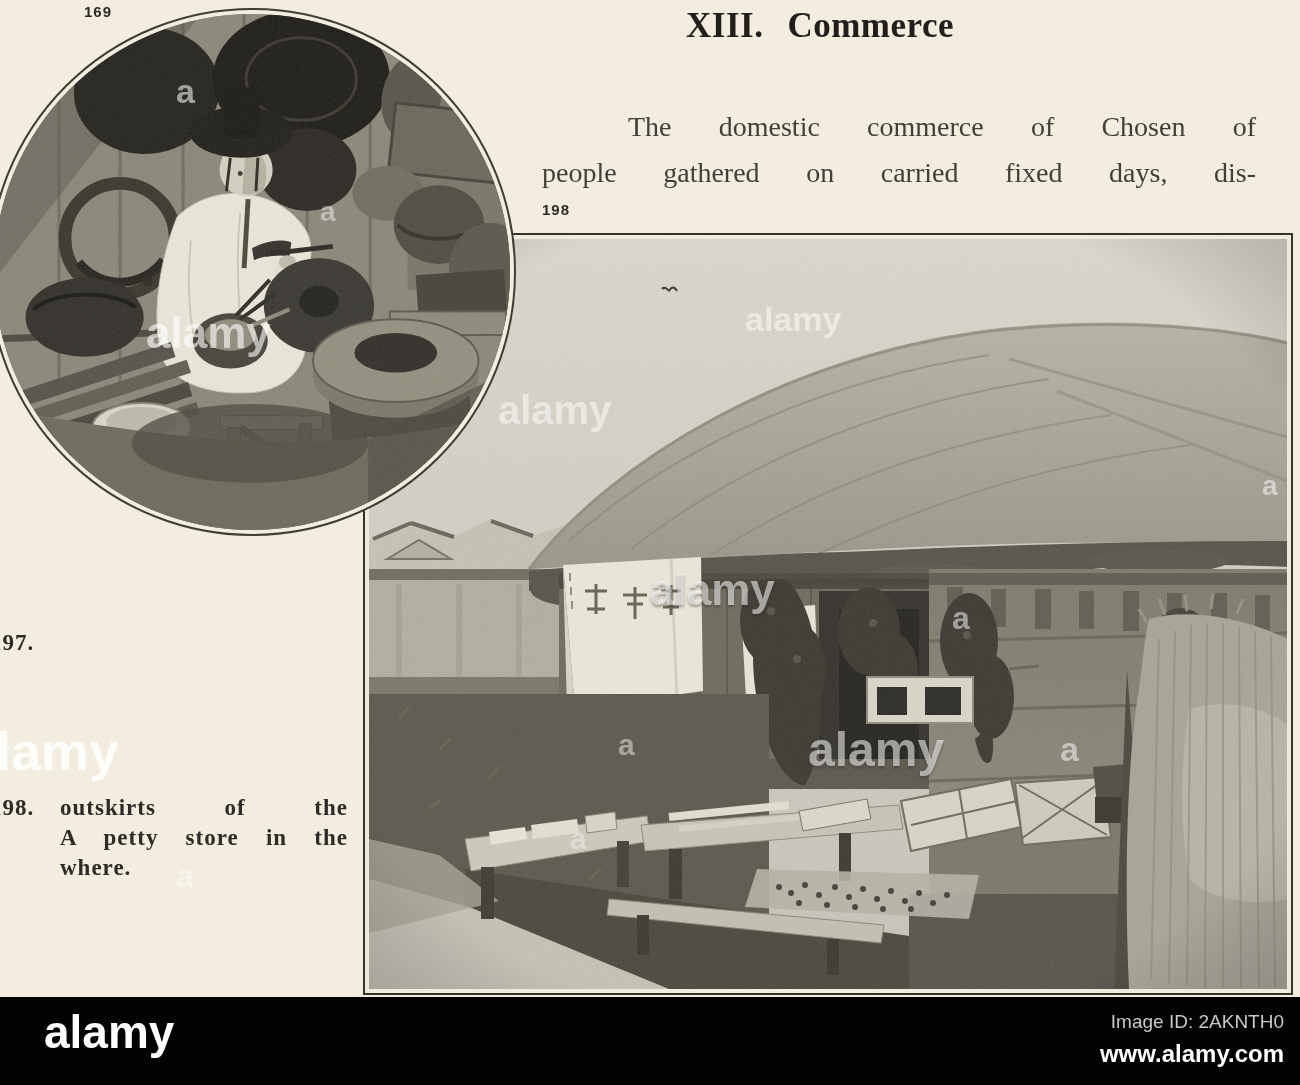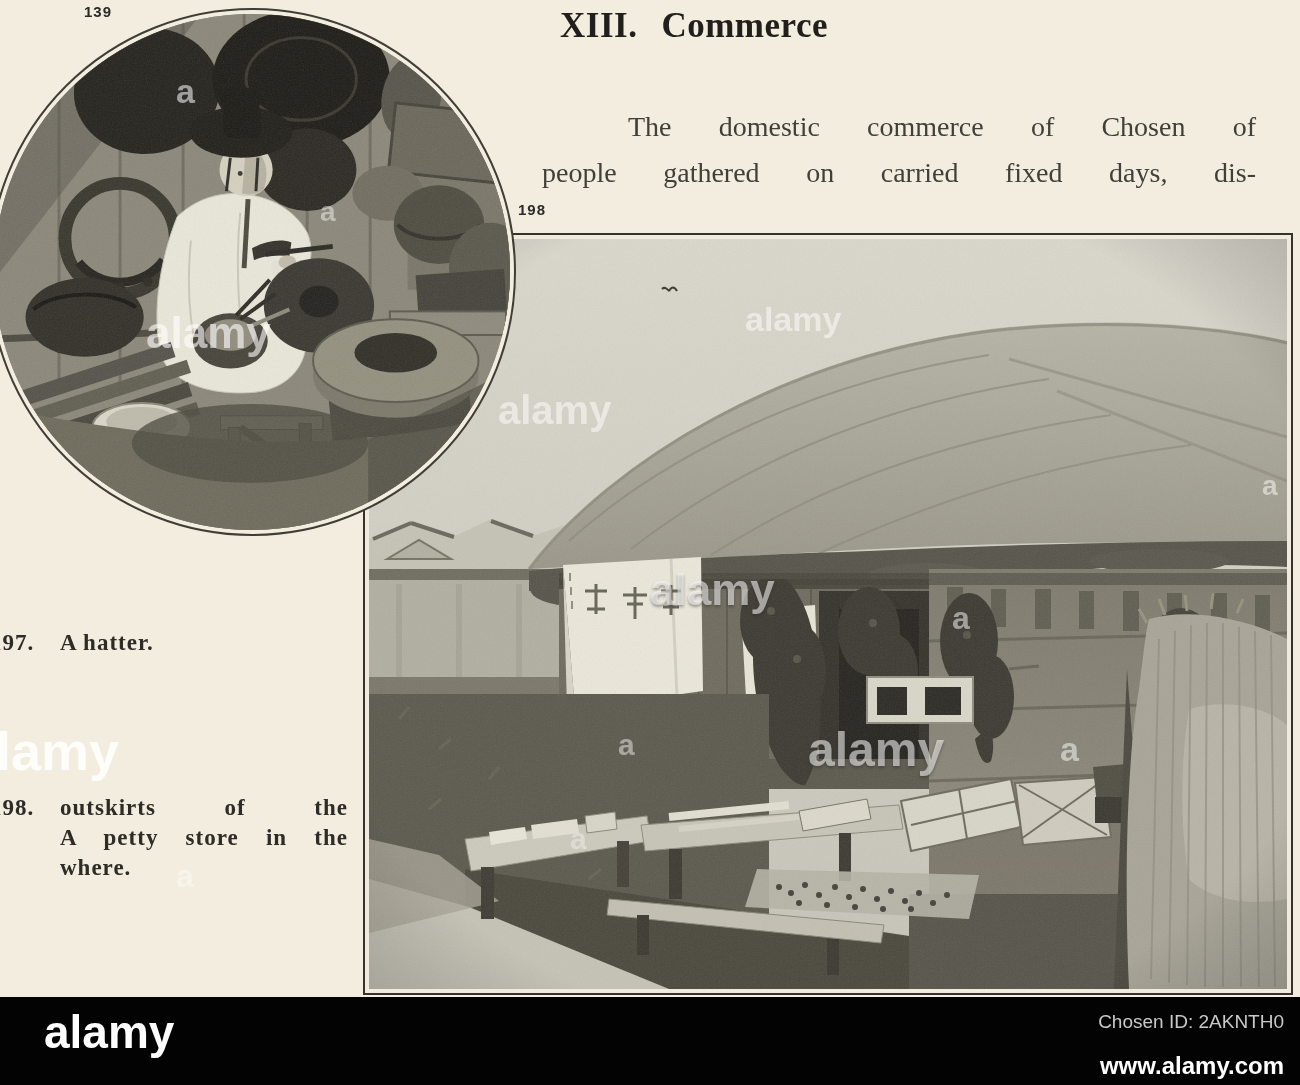--- a/index.html
+++ b/index.html
@@ -21,21 +21,21 @@
     padding:4px;background:#f2edde;
   }
   #fig197-inner{width:100%;height:100%;border-radius:50%;overflow:hidden;background:#8b8779;}
   svg{display:block;}
   
   .fig-label{
     position:absolute;font-family:"Liberation Sans",sans-serif;font-weight:bold;
     font-size:15px;color:#2b2a26;letter-spacing:1px;z-index:6;
   }
   #heading{
-    position:absolute;left:560px;top:6px;width:520px;text-align:left;
+    position:absolute;left:560px;top:6px;width:520px;text-align:center;
     font-weight:bold;font-size:35px;color:#201f1b;letter-spacing:.5px;z-index:3;
   }
   #heading .hnum{margin-right:24px;}
   #bodytext{
     position:absolute;left:542px;top:72px;width:714px;z-index:3;
     font-size:28px;line-height:46px;color:#413f39;
   }
   #bodytext .bl{text-align:justify;text-align-last:justify;}
   #bodytext .bl.first{padding-left:86px;margin-top:32px;}
   .caption{
@@ -56,21 +56,21 @@
   #footer{
     position:absolute;left:0;top:997px;width:1300px;height:88px;background:#030303;z-index:10;
     font-family:"Liberation Sans",sans-serif;
   }
   #footer-logo{
     position:absolute;left:44px;top:12px;font-size:46px;font-weight:bold;
     color:#fdfdfd;letter-spacing:0px;line-height:1;
   }
   #footer-right{position:absolute;right:16px;top:14px;text-align:right;}
   #footer-id{font-size:19px;color:#c9c9c9;}
-  #footer-url{font-size:24px;font-weight:bold;color:#ffffff;margin-top:19px;}
+  #footer-url{font-size:24px;font-weight:bold;color:#ffffff;margin-top:7px;}
 </style>
 </head>
 <body>
 
 <div id="stage">
 
   <div class="photo-frame" id="fig198-frame">
     <div class="ph">
       <svg viewBox="0 0 918 750" width="918" height="750" preserveAspectRatio="none">
         <defs>
@@ -385,35 +385,34 @@
         <path d="M0,400 C120,420 240,442 360,432 C440,426 500,412 524,402 L524,524 L0,524 Z" fill="#6e6a5b"></path>
         <ellipse cx="260" cy="436" rx="120" ry="40" fill="#4e4b40" opacity="0.8"></ellipse>
         <path d="M380,432 L524,362 L524,524 L380,524 Z" fill="#4a473d" opacity="0.6"></path>
 
         <rect width="524" height="524" fill="url(#cvig)"></rect>
         <rect width="524" height="524" filter="url(#cgrain)" opacity="0.14"></rect>
       </svg>
     </div>
   </div>
 
-  <div class="fig-label" style="left:84px;top:3px;">139</div>
-  <div class="fig-label" style="left:518px;top:201px;">198</div>
+  <div class="fig-label" style="left:84px;top:3px;">169</div>
+  <div class="fig-label" style="left:542px;top:201px;">198</div>
 
   <div id="heading">
     <span class="hnum">XIII.</span><span>Commerce</span>
   </div>
 
   <div id="bodytext">
     <div class="bl first">The domestic commerce of Chosen of</div>
     <div class="bl">people gathered on carried fixed days, dis-</div>
   </div>
 
   <div class="caption" id="cap197">
     <span class="cnum">197.</span>
-    <span class="ctext">A hatter.</span>
   </div>
 
   <div class="caption" id="cap198">
     <span class="cnum">198.</span>
     <span class="ctext">
       <div class="jl">outskirts of the</div>
       <div class="jl">A petty store in the</div>
       <div>where.</div>
     </span>
   </div>
@@ -431,18 +430,18 @@
   <span class="wm" style="left:1262px;top:470px;font-size:28px;color:rgba(255,255,255,0.5);">a</span>
   <span class="wm" style="left:570px;top:822px;font-size:30px;color:rgba(255,255,255,0.35);">a</span>
 
   <span class="wm" style="left:146px;top:308px;font-size:44px;color:rgba(255,255,255,0.6);">alamy</span>
   <span class="wm" style="left:176px;top:72px;font-size:34px;color:rgba(255,255,255,0.55);">a</span>
   <span class="wm" style="left:320px;top:196px;font-size:28px;color:rgba(255,255,255,0.45);">a</span>
 
   <div id="footer">
     <div id="footer-logo">alamy</div>
     <div id="footer-right">
-      <div id="footer-id">Chosen ID: 2AKNTH0</div>
+      <div id="footer-id">Image ID: 2AKNTH0</div>
       <div id="footer-url">www.alamy.com</div>
     </div>
   </div>
 
 </div>
 
 </body></html>

